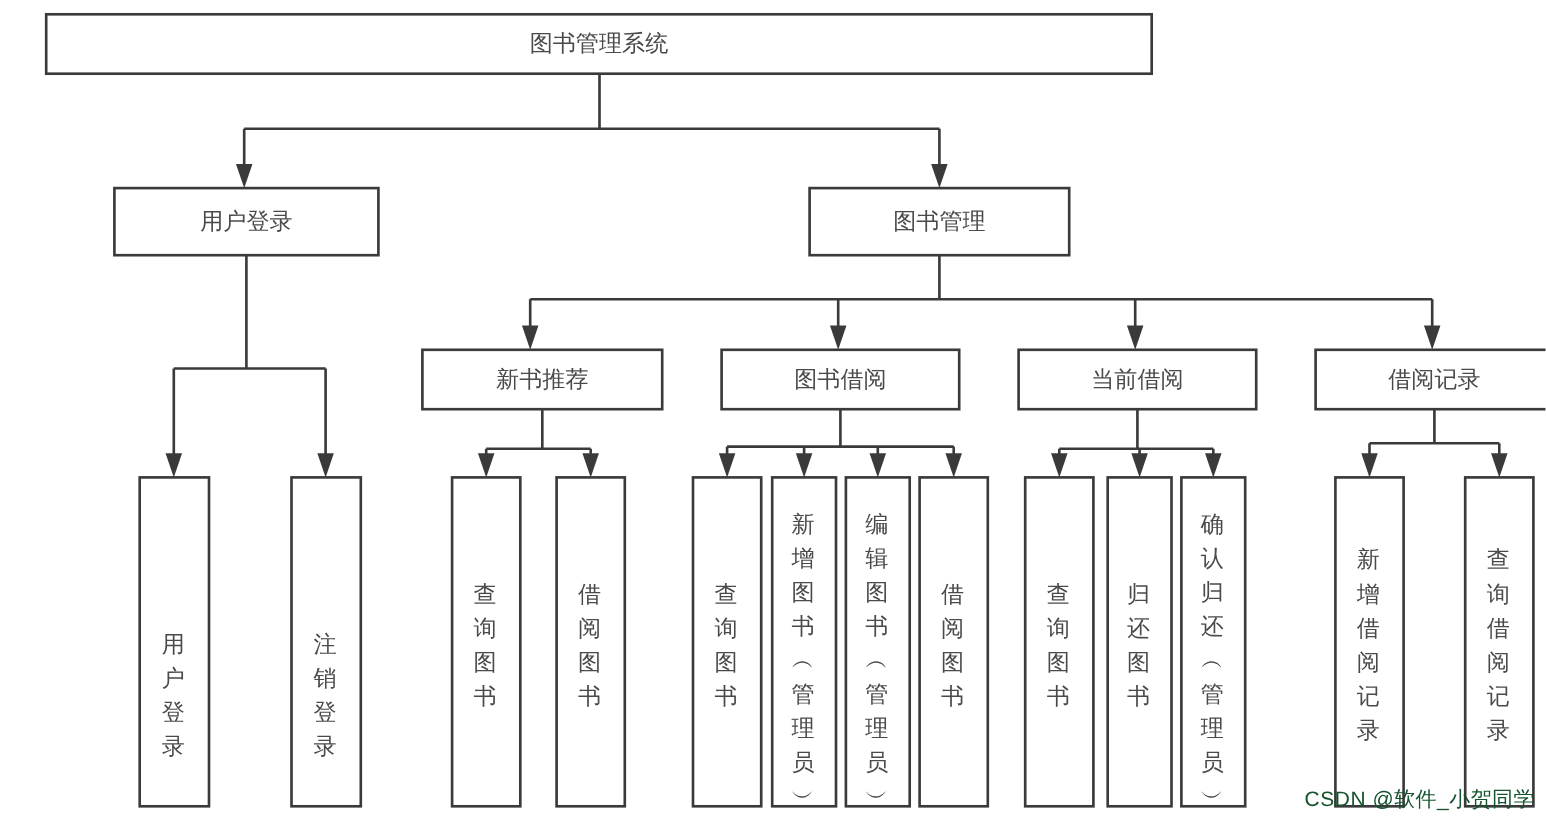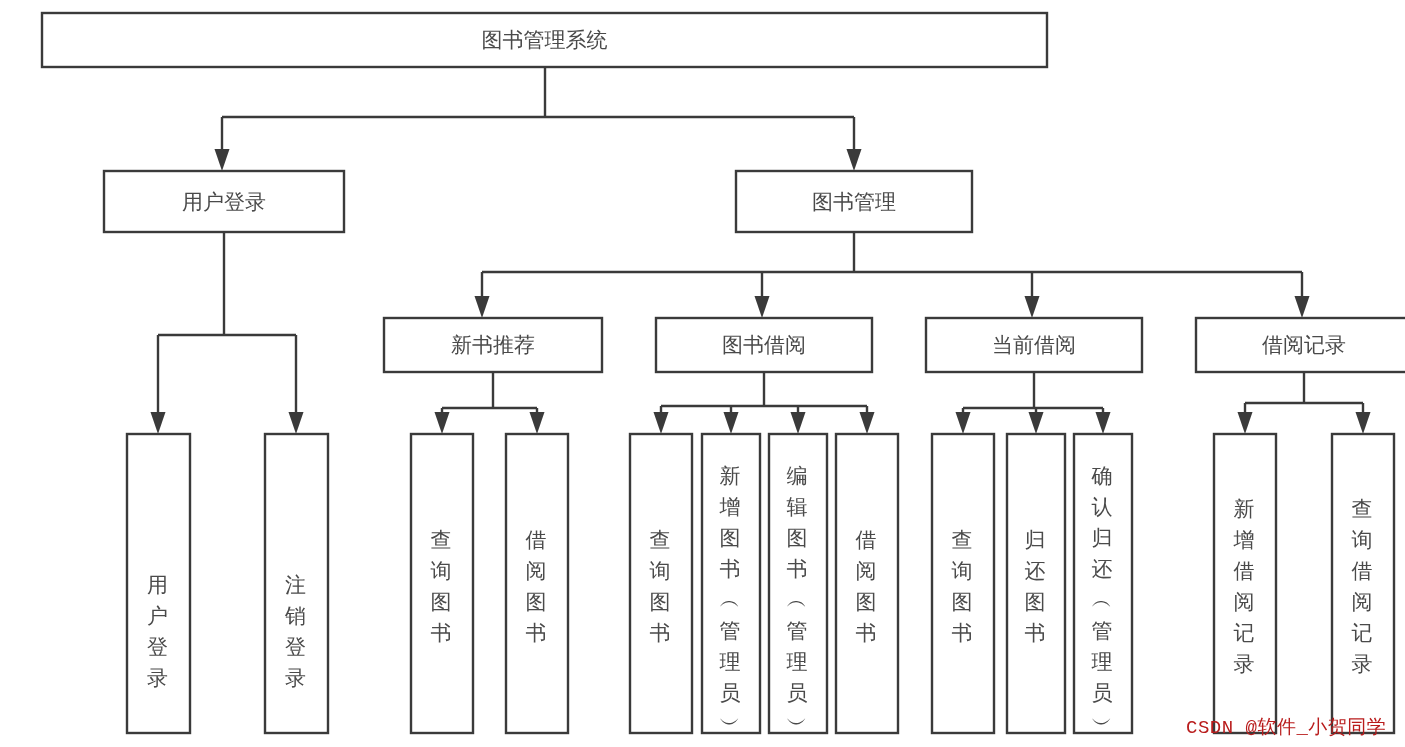--- a/index.html
+++ b/index.html
@@ -46,22 +46,22 @@
   }
   .node-label-vertical {
     fill: #4a4a4a;
     font-family: "DejaVu Sans", "Liberation Sans", sans-serif;
     font-size: 21px;
     text-anchor: middle;
     letter-spacing: 2px;
   }
   .watermark-text {
     position: absolute;
-    color: #b91c1c;
-    font-family: Liberation Mono, monospace;
+    color: #14532d;
+    font-family: Liberation Sans, sans-serif;
     font-size: 19px;
     white-space: nowrap;
     left: 1186px;
     top: 714px;
     letter-spacing: 0.5px;
   }
 </style>
 </head>
 <body>
 

